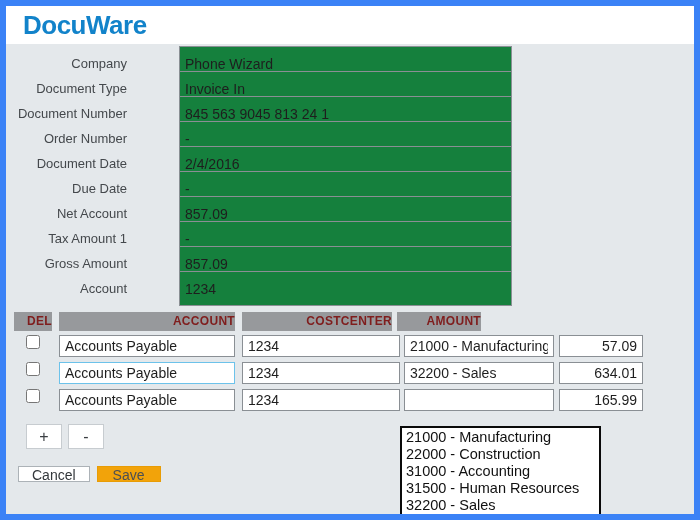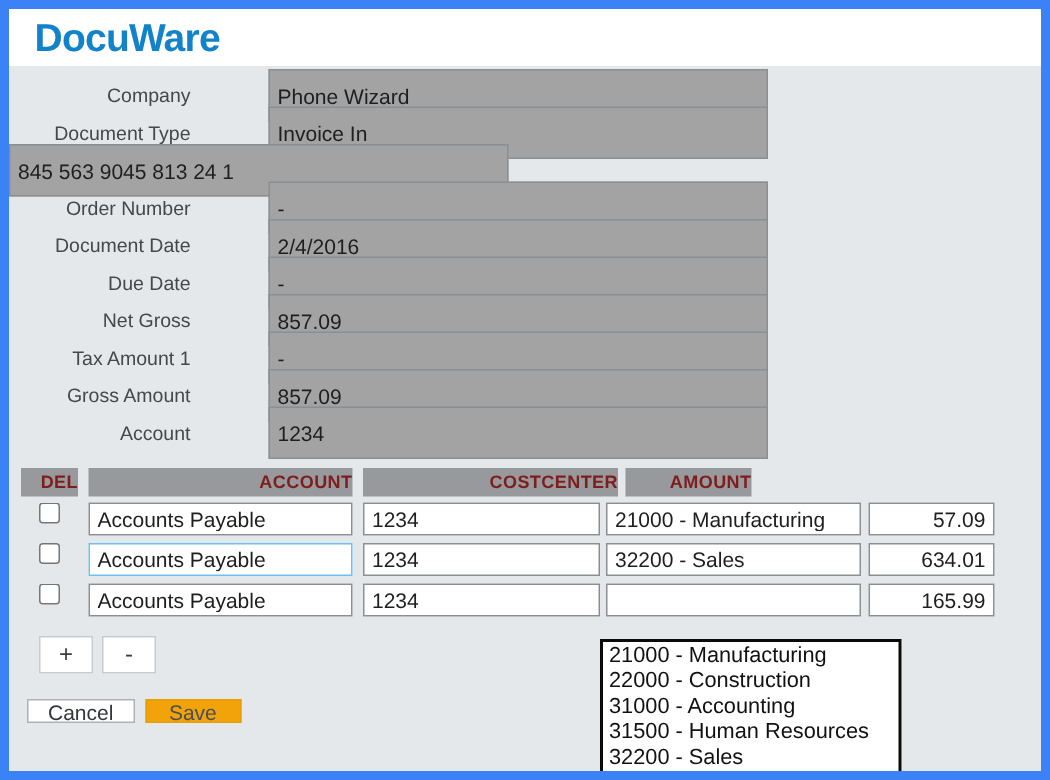--- a/index.html
+++ b/index.html
@@ -49,37 +49,37 @@
     text-align: right;
     padding-right: 9px;
     font-size: 13px;
     color: #44484C;
     white-space: nowrap;
   }
   .form-row input {
     width: 333px;
     height: 35px;
     border: 1px solid #8A8F94;
-    background: #a3a3a3;
+    background: #15803d;
     font-family: "Liberation Sans", sans-serif;
     font-size: 14px;
     color: #1E1E1E;
     padding: 1px 5px;
     outline: none;
   }
 
   
   .table-section { margin-top: 13px; padding-left: 8px; }
   .trow { display: flex; align-items: center; }
   .trow + .trow { margin-top: 4px; }
 
   .c-del     { width: 38px;  margin-right: 7px; }
   .c-account { width: 176px; margin-right: 7px; }
   .c-offset  { width: 158px; margin-right: 4px; }
-  .c-cost    { width: 170px; margin-right: 5px; }
+  .c-cost    { width: 150px; margin-right: 5px; }
   .c-amount  { width: 84px; }
 
   .thead .cell {
     background: #97999C;
     color: #7f1d1d;
     font-size: 12px;
     font-weight: bold;
     text-align: right;
     height: 19px;
     line-height: 19px;
@@ -178,36 +178,37 @@
     <div class="form-panel">
       <div class="form-row">
         <label>Company</label>
         <input type="text" value="Phone Wizard" style="">
       </div>
       <div class="form-row">
         <label>Document Type</label>
         <input type="text" value="Invoice In" style="">
       </div>
       <div class="form-row">
+        <label>Document Number</label>
         <input type="text" value="845 563 9045 813 24 1" style="">
       </div>
       <div class="form-row">
         <label>Order Number</label>
         <input type="text" value="-" style="">
       </div>
       <div class="form-row">
         <label>Document Date</label>
         <input type="text" value="2/4/2016" style="">
       </div>
       <div class="form-row">
         <label>Due Date</label>
         <input type="text" value="-" style="">
       </div>
       <div class="form-row">
-        <label>Net Gross</label>
+        <label>Net Account</label>
         <input type="text" value="857.09" style="">
       </div>
       <div class="form-row">
         <label>Tax Amount 1</label>
         <input type="text" value="-" style="">
       </div>
       <div class="form-row">
         <label>Gross Amount</label>
         <input type="text" value="857.09" style="">
       </div>

